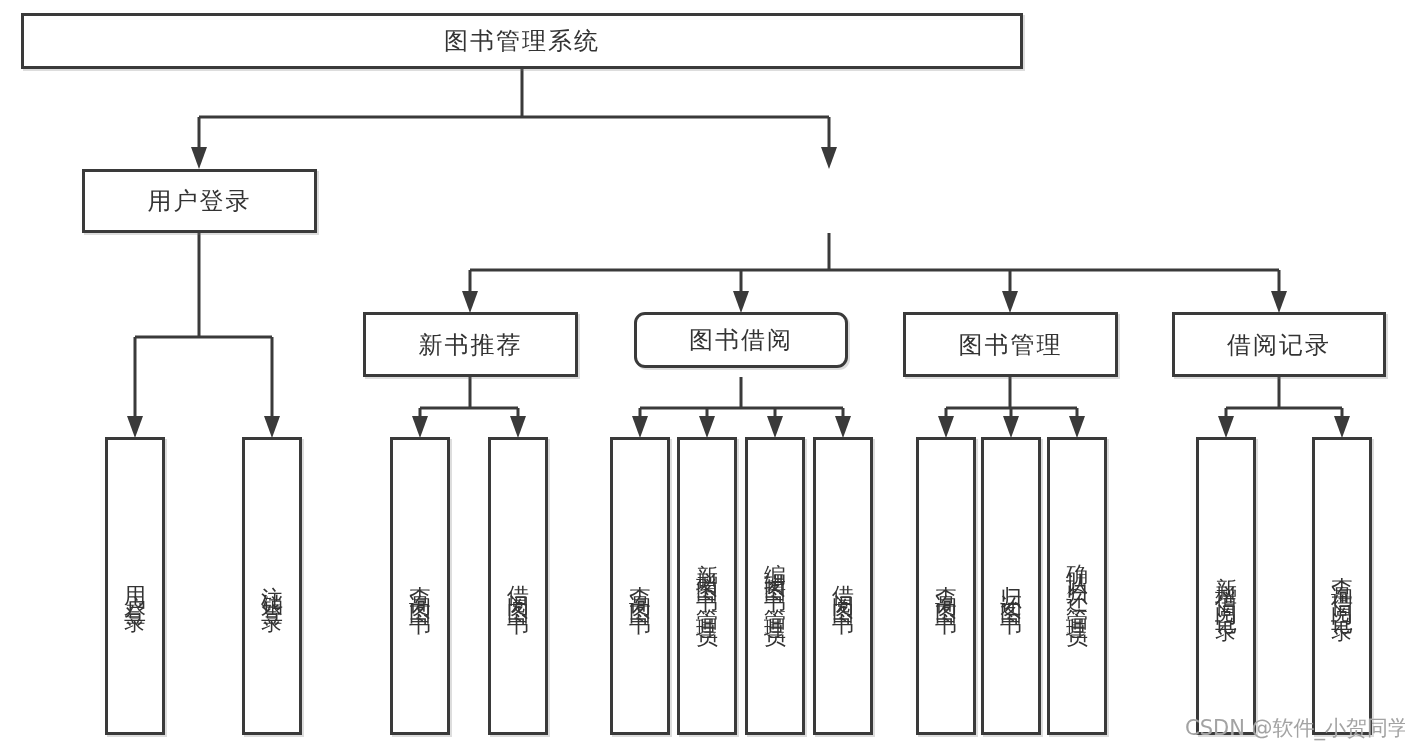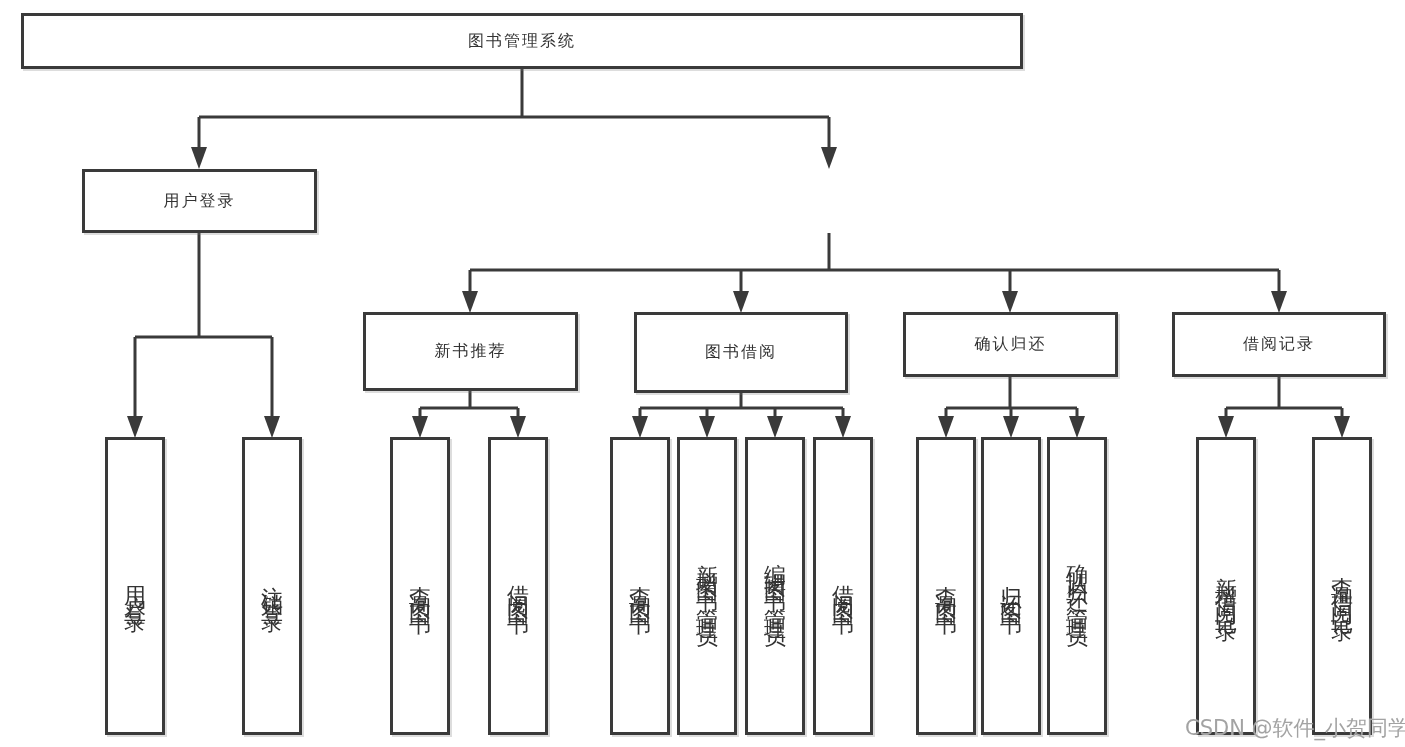--- a/index.html
+++ b/index.html
@@ -27,41 +27,41 @@
     box-sizing: border-box;
     border: 3px solid #3a3a3a;
     background: #ffffff;
     display: flex;
     align-items: center;
     justify-content: center;
     z-index: 2;
     box-shadow: 2px 2px 0 rgba(120,120,120,0.25);
   }
   .node .hlabel {
-    font-size: 16px;
+    font-size: 24px;
     letter-spacing: 2px;
     color: #333333;
     white-space: nowrap;
   }
   .leaf .vlabel {
     writing-mode: vertical-rl;
     text-orientation: mixed;
     font-size: 22px;
     letter-spacing: 9px;
     color: #333333;
     line-height: 1;
   }
   
   .n-root  { left: 21px;  top: 13px;  width: 1002px; height: 56px; }
   
   .n-ul    { left: 82px;  top: 169px; width: 235px;  height: 64px; }
   .n-bm    { left: 712px; top: 169px; width: 236px;  height: 64px; }
   
-  .n-xs    { left: 363px;  top: 312px; width: 215px; height: 79px; }
-  .n-jy    { left: 634px;  top: 312px; width: 214px; height: 81px; }
+  .n-xs    { left: 363px;  top: 312px; width: 215px; height: 65px; }
+  .n-jy    { left: 634px;  top: 312px; width: 214px; height: 56px; border-radius: 11px; }
   .n-dq    { left: 903px;  top: 312px; width: 215px; height: 65px; }
   .n-jl    { left: 1172px; top: 312px; width: 214px; height: 65px; }
   
   .leaf    { top: 437px; width: 60px; height: 298px; }
   .lf-0  { left: 105px; }
   .lf-1  { left: 242px; }
   .lf-2  { left: 390px; }
   .lf-3  { left: 488px; }
   .lf-4  { left: 610px; }
   .lf-5  { left: 677px; }
@@ -136,21 +136,21 @@
     <span class="hlabel">用户登录</span>
   </div>
 
   <div class="node n-xs">
     <span class="hlabel">新书推荐</span>
   </div>
   <div class="node n-jy">
     <span class="hlabel">图书借阅</span>
   </div>
   <div class="node n-dq">
-    <span class="hlabel">确认归还</span>
+    <span class="hlabel">图书管理</span>
   </div>
   <div class="node n-jl">
     <span class="hlabel">借阅记录</span>
   </div>
 
   <div class="node leaf lf-0">
     <span class="vlabel">用户登录</span>
   </div>
   <div class="node leaf lf-1">
     <span class="vlabel">注销登录</span>

